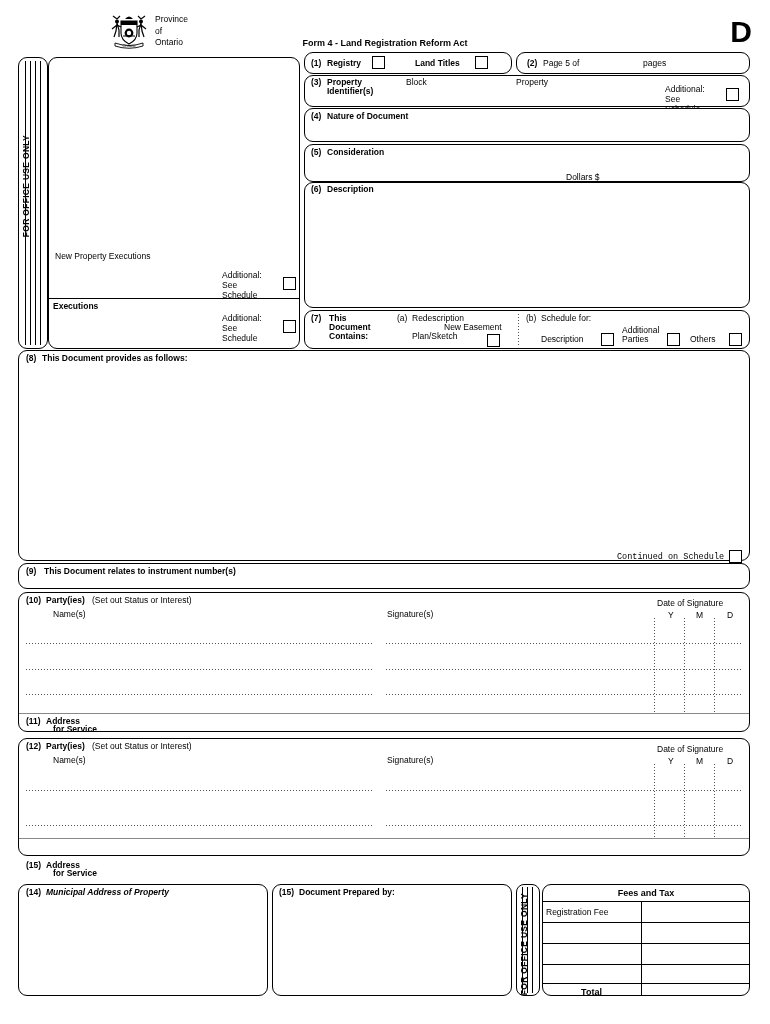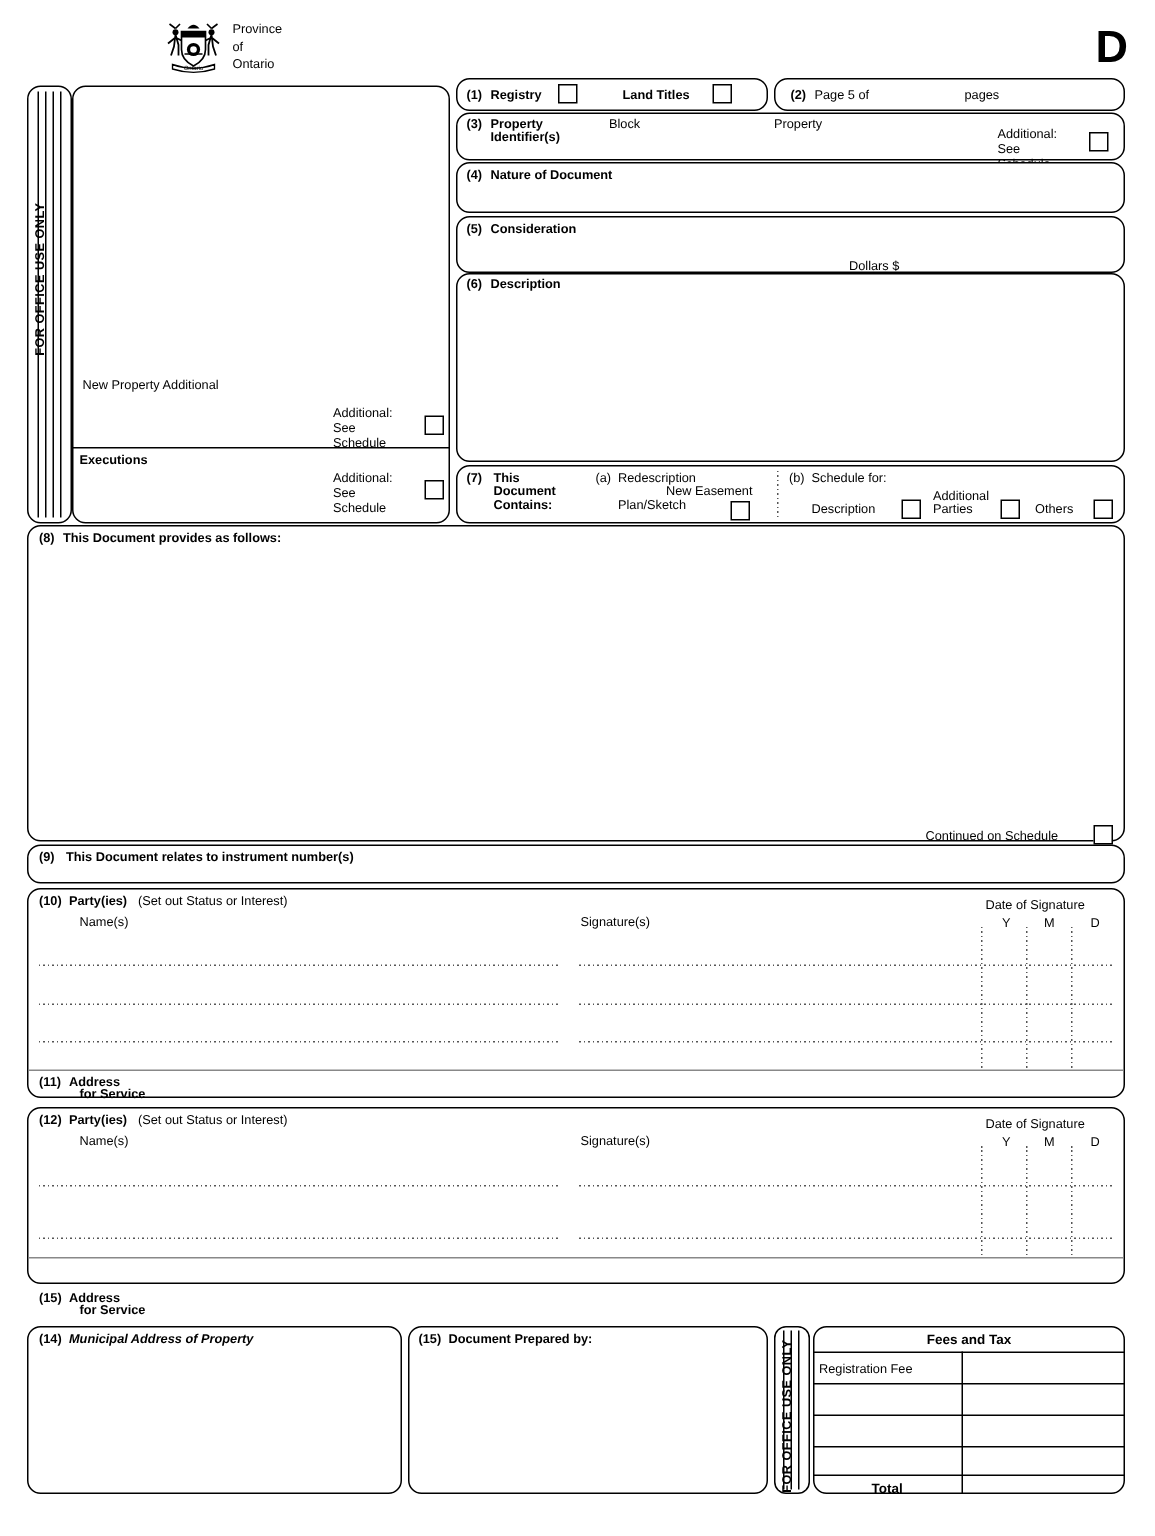--- a/index.html
+++ b/index.html
@@ -89,34 +89,35 @@
       <text x="22" y="33.6" font-size="4" font-family="Liberation Sans, sans-serif" text-anchor="middle" fill="#000">Ontario</text>
     </svg>
   </div>
 
   <div class="prov">
     <div>Province</div>
     <div>of</div>
     <div>Ontario</div>
   </div>
 
+  <div class="subtitle">Form 4 - Land Registration Reform Act</div>
   <div class="dcode">D</div>
 
   <div class="abs" style="left:18px;top:57px;width:30px;height:292px;">
 
     <div class="bx" style="left:0;top:0;width:30px;height:292px;border-radius:9px;"></div>
     <div class="vline" style="left:7px;top:4px;height:284px;"></div>
     <div class="vline" style="left:12px;top:4px;height:284px;"></div>
     <div class="vline" style="left:17px;top:4px;height:284px;"></div>
     <div class="vline" style="left:22px;top:4px;height:284px;"></div>
   </div>
   <div class="vtext" style="left:21px;top:135px;">FOR OFFICE USE ONLY</div>
 
   <div class="bx" style="left:48px;top:57px;width:252px;height:292px;"></div>
-  <div class="lbl" style="position:absolute;left:55px;top:251px;">New Property Additional</div>
+  <div class="lbl" style="position:absolute;left:55px;top:251px;">New Property Executions</div>
   <div class="abs" style="left:222px;top:270px;">
     <div class="lbl">Additional:</div>
     <div class="lbl">See</div>
     <div class="lbl">Schedule</div>
   </div>
   <div class="cb" style="left:283px;top:277px;"></div>
 
   <div class="hline" style="left:48px;top:298px;width:252px;"></div>
   <div class="lbl bold" style="position:absolute;left:53px;top:301px;">Executions</div>
   <div class="abs" style="left:222px;top:313px;">
@@ -184,21 +185,21 @@
   <div class="cb" style="left:601px;top:333px;"></div>
   <div class="lbl" style="position:absolute;left:622px;top:325px;">Additional</div>
   <div class="lbl" style="position:absolute;left:622px;top:334px;">Parties</div>
   <div class="cb" style="left:667px;top:333px;"></div>
   <div class="lbl" style="position:absolute;left:690px;top:334px;">Others</div>
   <div class="cb" style="left:729px;top:333px;"></div>
 
   <div class="bx" style="left:18px;top:350px;width:732px;height:211px;"></div>
   <div class="lbl bold" style="position:absolute;left:26px;top:353px;">(8)</div>
   <div class="lbl bold" style="position:absolute;left:42px;top:353px;">This Document provides as follows:</div>
-  <div class="lbl" style="position:absolute;left:617px;top:552px;">Continued on Schedule</div>
+  <div class="lbl" style="position:absolute;left:617px;top:552px;font-family:Liberation Mono, monospace;">Continued on Schedule</div>
   <div class="cb" style="left:729px;top:550px;"></div>
 
   <div class="bx" style="left:18px;top:563px;width:732px;height:26px;"></div>
   <div class="lbl bold" style="position:absolute;left:26px;top:566px;">(9)</div>
   <div class="lbl bold" style="position:absolute;left:44px;top:566px;">This Document relates to instrument number(s)</div>
 
   <div class="bx" style="left:18px;top:592px;width:732px;height:140px;"></div>
   <div class="lbl bold" style="position:absolute;left:26px;top:595px;">(10)</div>
   <div class="lbl bold" style="position:absolute;left:46px;top:595px;">Party(ies)</div>
   <div class="lbl" style="position:absolute;left:92px;top:595px;">(Set out Status or Interest)</div>

